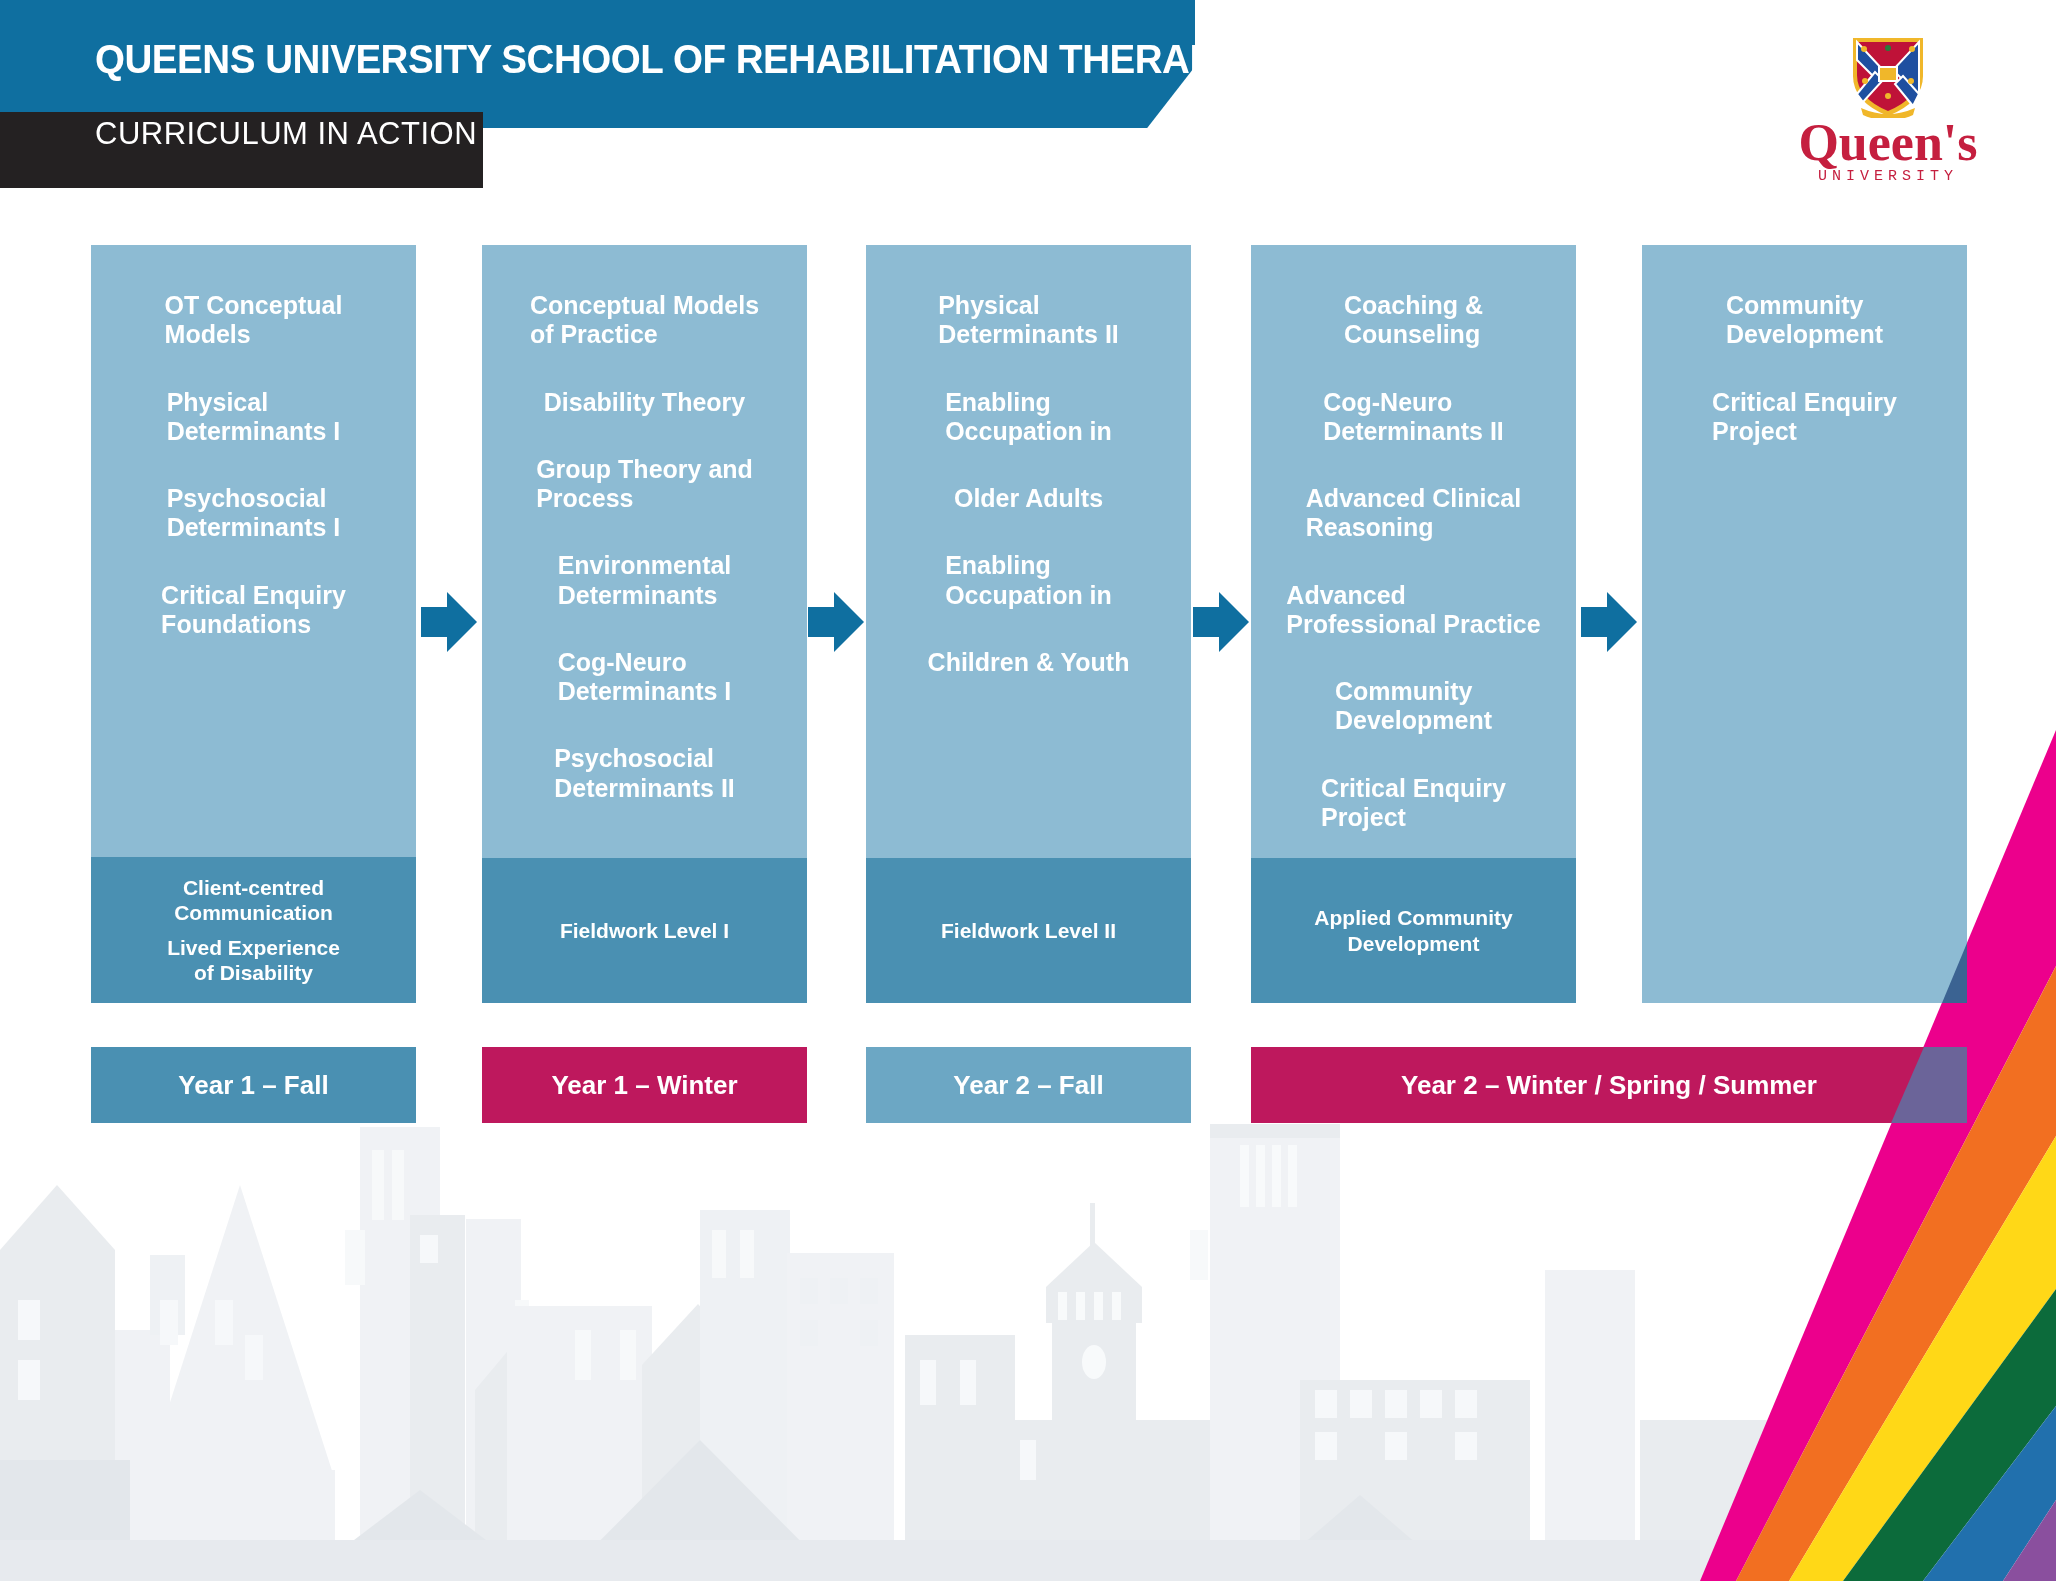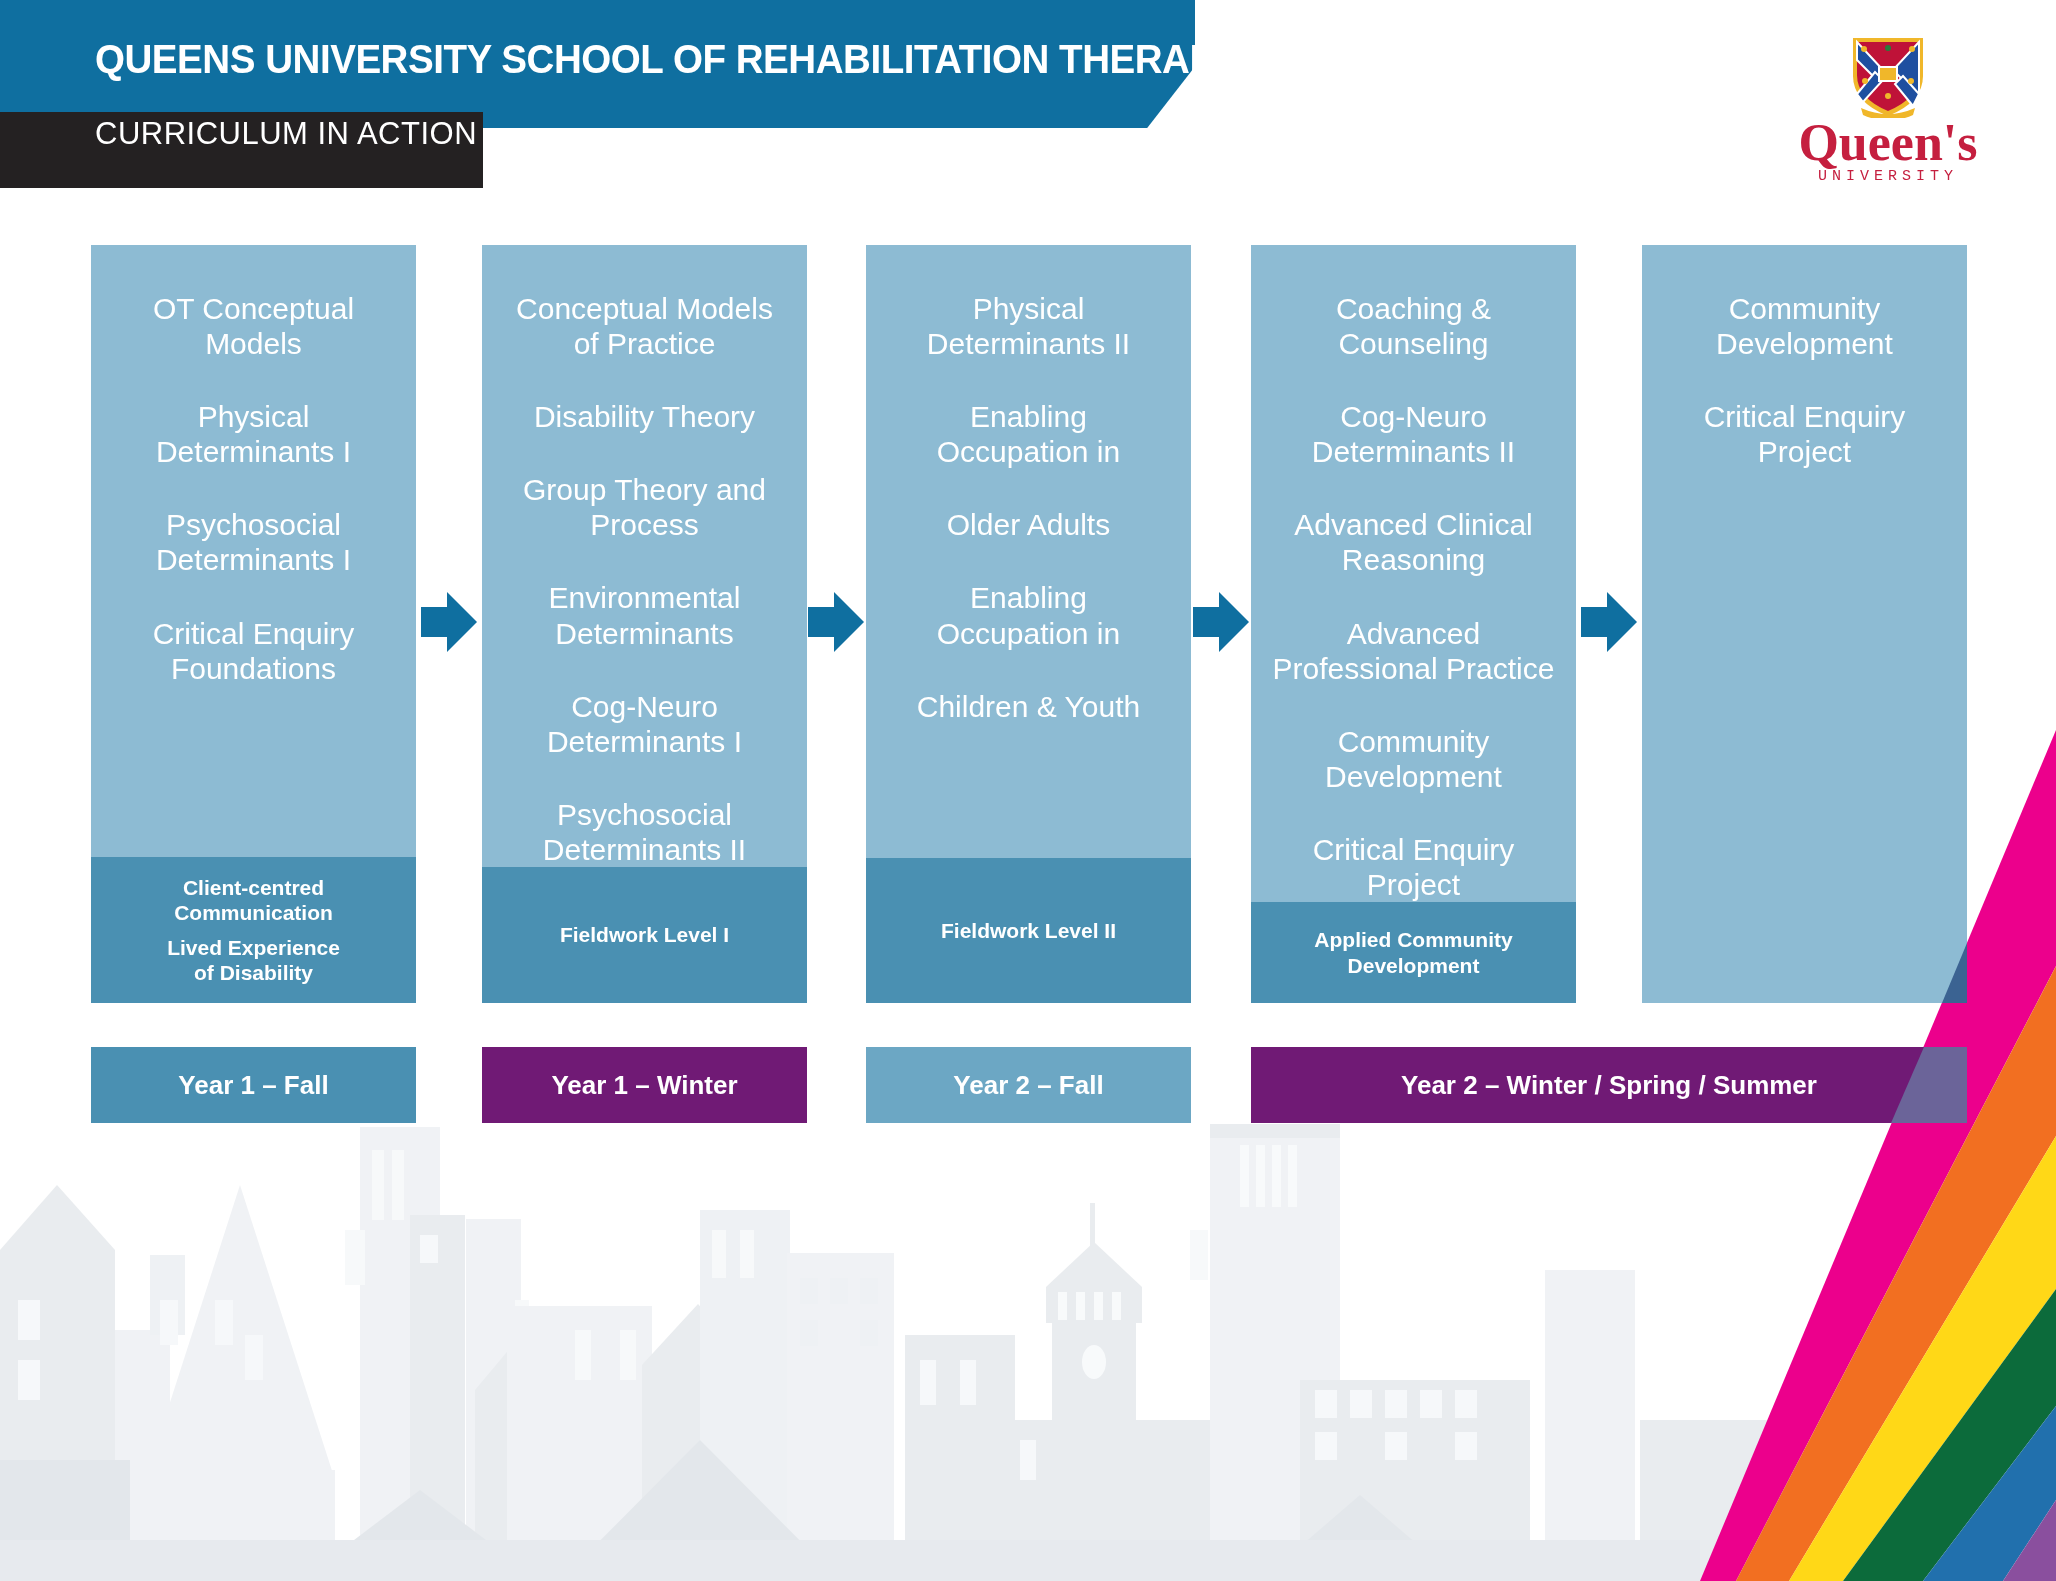--- a/index.html
+++ b/index.html
@@ -23,33 +23,33 @@
   .wordmark{font-family:"Liberation Serif",serif;font-weight:bold;font-size:52px;color:#c51f3f;
             line-height:46px;margin-top:2px;}
   .wordmark-sub{font-family:Liberation Mono, monospace;font-size:15px;letter-spacing:5px;
                 color:#c51f3f;margin-top:2px;}
 
   
   .col{position:absolute;top:245px;width:325px;height:758px;background:#8dbbd3;
        display:flex;flex-direction:column;z-index:3;}
   .courses{flex:1;display:flex;flex-direction:column;align-items:center;
            padding-top:46px;gap:38px;}
-  .course{font-size:30px;font-weight:normal;color:#fff;text-align:center;
+  .course{font-size:25px;font-weight:bold;color:#fff;
           white-space:pre-line;line-height:1.17;}
   .colfooter{background:#4a90b2;display:flex;flex-direction:column;align-items:center;
              justify-content:center;gap:10px;height:145px;}
   .col--first .colfooter{height:146px;}
   .footer-item{font-size:21px;font-weight:bold;color:#fff;text-align:center;
                white-space:pre-line;line-height:1.2;}
 
   
   .year{position:absolute;top:1047px;height:76px;display:flex;align-items:center;
         justify-content:center;color:#fff;font-size:26px;font-weight:bold;z-index:3;}
   .year--dark{background:#4a90b2;}
-  .year--light{background:#701a75;}
+  .year--light{background:#be185d;}
   .year--medium{background:#6ca7c4;}
 
   .arrow{position:absolute;z-index:3;}
 </style>
 </head>
 <body>
 
 <svg class="layer" width="2056" height="1581" viewBox="0 0 2056 1581" style="z-index:1">
   <g>
 

